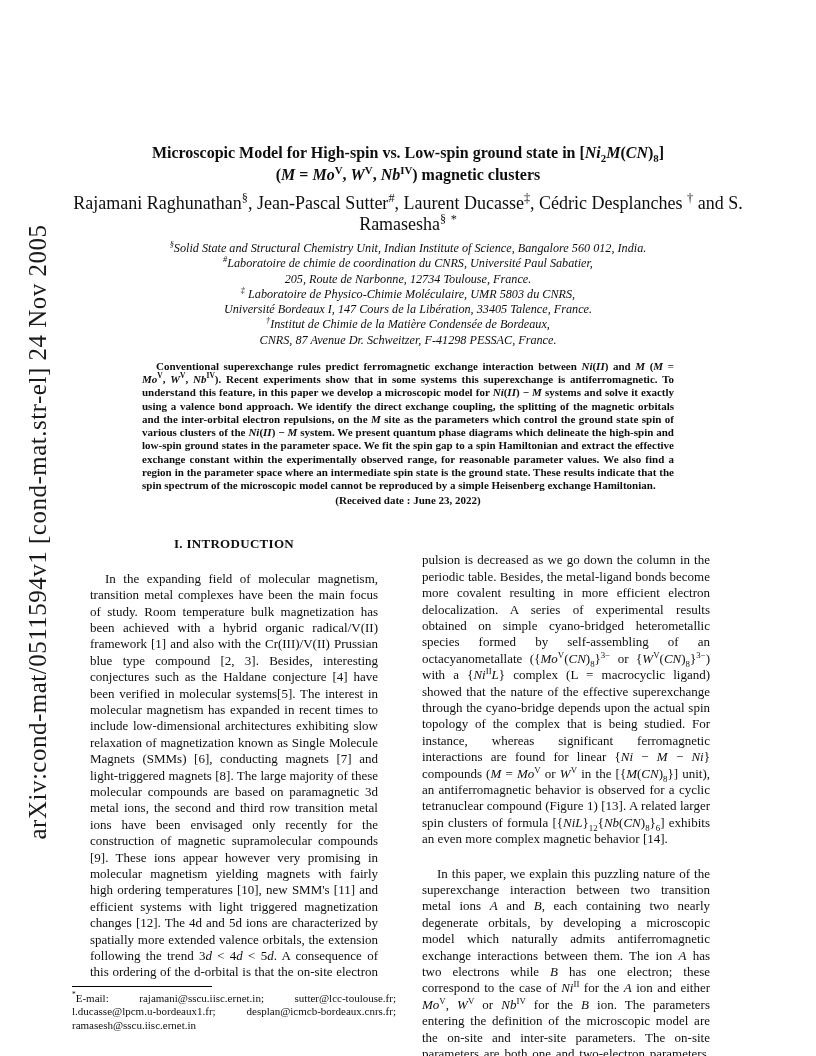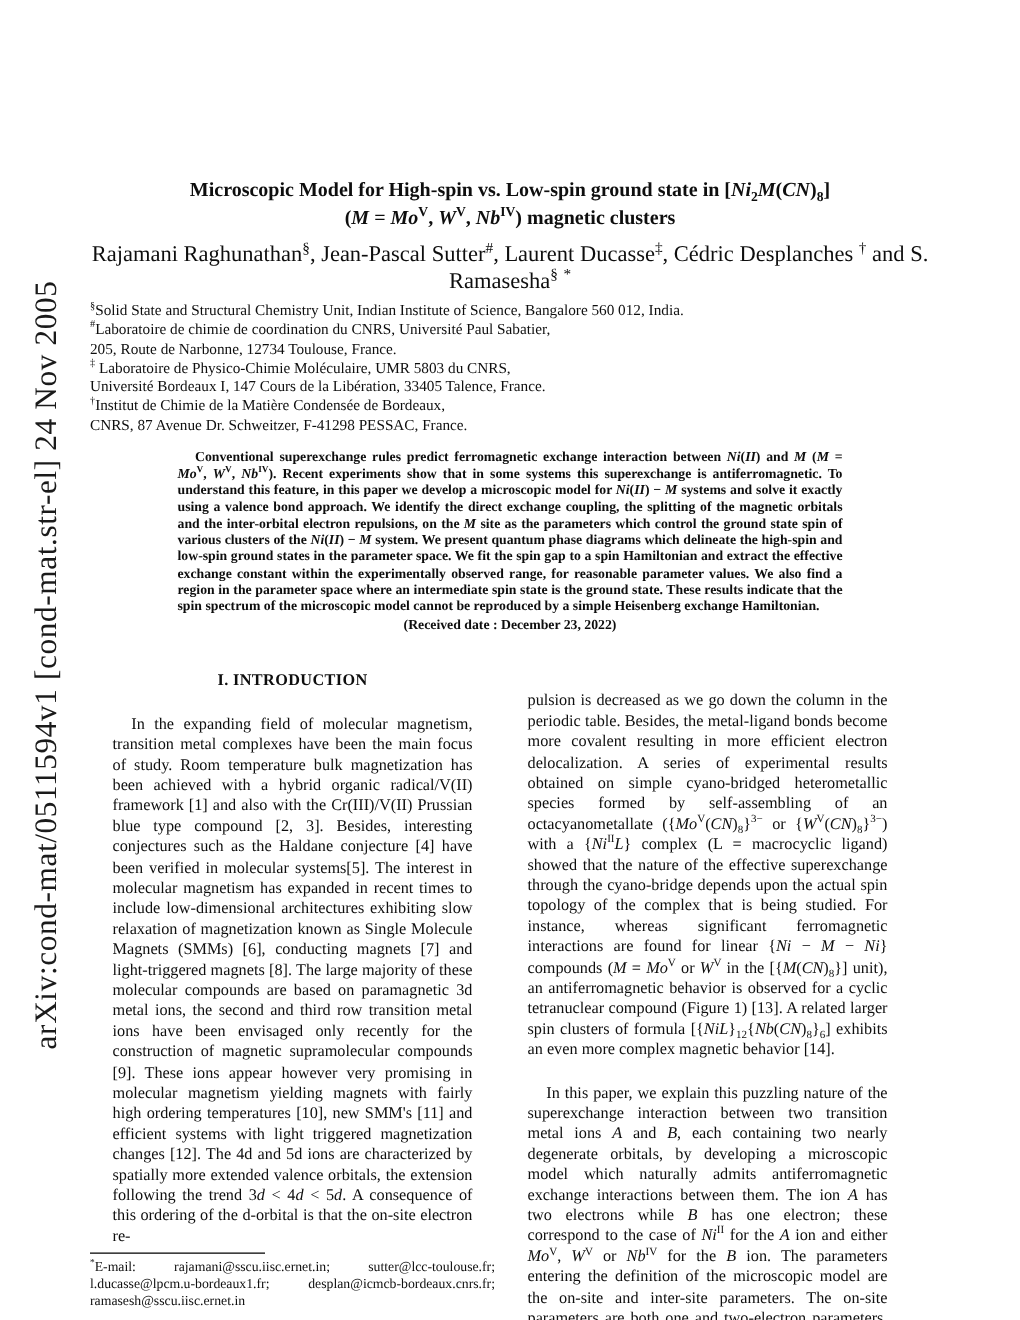--- a/index.html
+++ b/index.html
@@ -25,21 +25,21 @@
   }
 
   .content { position: absolute; left: 72px; right: 72px; top: 142px; }
 
   .title {
     font-size: 16px; font-weight: bold; text-align: center;
     line-height: 22px; margin-bottom: 7px;
   }
   .authors { font-size: 18px; text-align: center; margin-bottom: 6px; }
   .affiliation {
-    font-size: 12.2px; text-align: left; line-height: 15.3px;
+    font-style: italic; font-size: 12.2px; text-align: center; line-height: 15.3px;
   }
 
   .abstract {
     width: 532px; margin: 12px auto 0 auto;
     font-size: 11px; line-height: 13.2px;
     text-align: justify; text-justify: inter-word; font-weight: bold;
   }
   .abstract p { text-indent: 14px; }
   .received { text-align: center; font-size: 11px; margin-top: 2px; }
 
@@ -52,21 +52,21 @@
   .section-heading {
     font-size: 13px; font-weight: bold; text-align: center;
     letter-spacing: 0.3px; margin: 2px 0 17px 0;
   }
   .col p { margin: 18px; }
   .col p.indent { text-indent: 15px; }
 
   sup, sub { font-size: 68%; line-height: 0; }
 
   .footnote {
-    position: absolute; left: 72px; bottom: 8px; width: 324px;
+    position: absolute; left: 72px; bottom: 24px; width: 324px;
     font-size: 11px; line-height: 13.5px;
     text-align: justify; text-justify: inter-word;
     background: #fff;
   }
   .footnote-rule { width: 140px; border-top: 1px solid #000; margin-bottom: 5px; }
 </style>
 </head>
 <body>
 
 <div class="page">
@@ -87,21 +87,21 @@
       <div class="affiliation"><sup>#</sup>Laboratoire de chimie de coordination du CNRS, Université Paul Sabatier,</div>
       <div class="affiliation">205, Route de Narbonne, 12734 Toulouse, France.</div>
       <div class="affiliation"><sup>‡</sup> Laboratoire de Physico-Chimie Moléculaire, UMR 5803 du CNRS,</div>
       <div class="affiliation">Université Bordeaux I, 147 Cours de la Libération, 33405 Talence, France.</div>
       <div class="affiliation"><sup>†</sup>Institut de Chimie de la Matière Condensée de Bordeaux,</div>
       <div class="affiliation">CNRS, 87 Avenue Dr.  Schweitzer, F-41298 PESSAC, France.</div>
     </div>
 
     <div class="abstract">
       <p>Conventional superexchange rules predict ferromagnetic exchange interaction between <i>Ni</i>(<i>II</i>) and <i>M</i> (<i>M</i> = <i>Mo</i><sup>V</sup>, <i>W</i><sup>V</sup>, <i>Nb</i><sup>IV</sup>). Recent experiments show that in some systems this superexchange is antiferromagnetic. To understand this feature, in this paper we develop a microscopic model for <i>Ni</i>(<i>II</i>) − <i>M</i> systems and solve it exactly using a valence bond approach. We identify the direct exchange coupling, the splitting of the magnetic orbitals and the inter-orbital electron repulsions, on the <i>M</i> site as the parameters which control the ground state spin of various clusters of the <i>Ni</i>(<i>II</i>) − <i>M</i> system. We present quantum phase diagrams which delineate the high-spin and low-spin ground states in the parameter space. We fit the spin gap to a spin Hamiltonian and extract the effective exchange constant within the experimentally observed range, for reasonable parameter values. We also find a region in the parameter space where an intermediate spin state is the ground state. These results indicate that the spin spectrum of the microscopic model cannot be reproduced by a simple Heisenberg exchange Hamiltonian.</p>
-      <div class="received">(Received date : December 23, 2022)</div>
+      <div class="received">(Received date : June 23, 2022)</div>
     </div>
 
     <div class="columns">
       <div class="col">
         <h2 class="section-heading">I. INTRODUCTION</h2>
         <p class="indent">In the expanding field of molecular magnetism, transition metal complexes have been the main focus of study. Room temperature bulk magnetization has been achieved with a hybrid organic radical/V(II) framework [1] and also with the Cr(III)/V(II) Prussian blue type compound [2, 3]. Besides, interesting conjectures such as the Haldane conjecture [4] have been verified in molecular systems[5]. The interest in molecular magnetism has expanded in recent times to include low-dimensional architectures exhibiting slow relaxation of magnetization known as Single Molecule Magnets (SMMs) [6], conducting magnets [7] and light-triggered magnets [8]. The large majority of these molecular compounds are based on paramagnetic 3d metal ions, the second and third row transition metal ions have been envisaged only recently for the construction of magnetic supramolecular compounds [9]. These ions appear however very promising in molecular magnetism yielding magnets with fairly high ordering temperatures [10], new SMM's [11] and efficient systems with light triggered magnetization changes [12]. The 4d and 5d ions are characterized by spatially more extended valence orbitals, the extension following the trend 3<i>d</i> &lt; 4<i>d</i> &lt; 5<i>d</i>. A consequence of this ordering of the d-orbital is that the on-site electron re-</p>
       </div>
       <div class="col">
         <p>pulsion is decreased as we go down the column in the periodic table. Besides, the metal-ligand bonds become more covalent resulting in more efficient electron delocalization. A series of experimental results obtained on simple cyano-bridged heterometallic species formed by self-assembling of an octacyanometallate ({<i>Mo</i><sup>V</sup>(<i>CN</i>)<sub>8</sub>}<sup>3−</sup> or {<i>W</i><sup>V</sup>(<i>CN</i>)<sub>8</sub>}<sup>3−</sup>) with a {<i>Ni</i><sup>II</sup><i>L</i>} complex (L = macrocyclic ligand) showed that the nature of the effective superexchange through the cyano-bridge depends upon the actual spin topology of the complex that is being studied. For instance, whereas significant ferromagnetic interactions are found for linear {<i>Ni</i> − <i>M</i> − <i>Ni</i>} compounds (<i>M</i> = <i>Mo</i><sup>V</sup> or <i>W</i><sup>V</sup> in the [{<i>M</i>(<i>CN</i>)<sub>8</sub>}] unit), an antiferromagnetic behavior is observed for a cyclic tetranuclear compound (Figure 1) [13]. A related larger spin clusters of formula [{<i>NiL</i>}<sub>12</sub>{<i>Nb</i>(<i>CN</i>)<sub>8</sub>}<sub>6</sub>] exhibits an even more complex magnetic behavior [14].</p>
         <p class="indent">In this paper, we explain this puzzling nature of the superexchange interaction between two transition metal ions <i>A</i> and <i>B</i>, each containing two nearly degenerate orbitals, by developing a microscopic model which naturally admits antiferromagnetic exchange interactions between them. The ion <i>A</i> has two electrons while <i>B</i> has one electron; these correspond to the case of <i>Ni</i><sup>II</sup> for the <i>A</i> ion and either <i>Mo</i><sup>V</sup>, <i>W</i><sup>V</sup> or <i>Nb</i><sup>IV</sup> for the <i>B</i> ion. The parameters entering the definition of the microscopic model are the on-site and inter-site parameters. The on-site parameters are both one and two-electron parameters. The one-electron parameters are energy differences between the active magnetic orbitals on <i>A</i> and <i>B</i>, and the splitting of the two orbitals on <i>B</i> [15]. The two electron parameters are the electrostatic on-site Hubbard repulsion terms</p>

